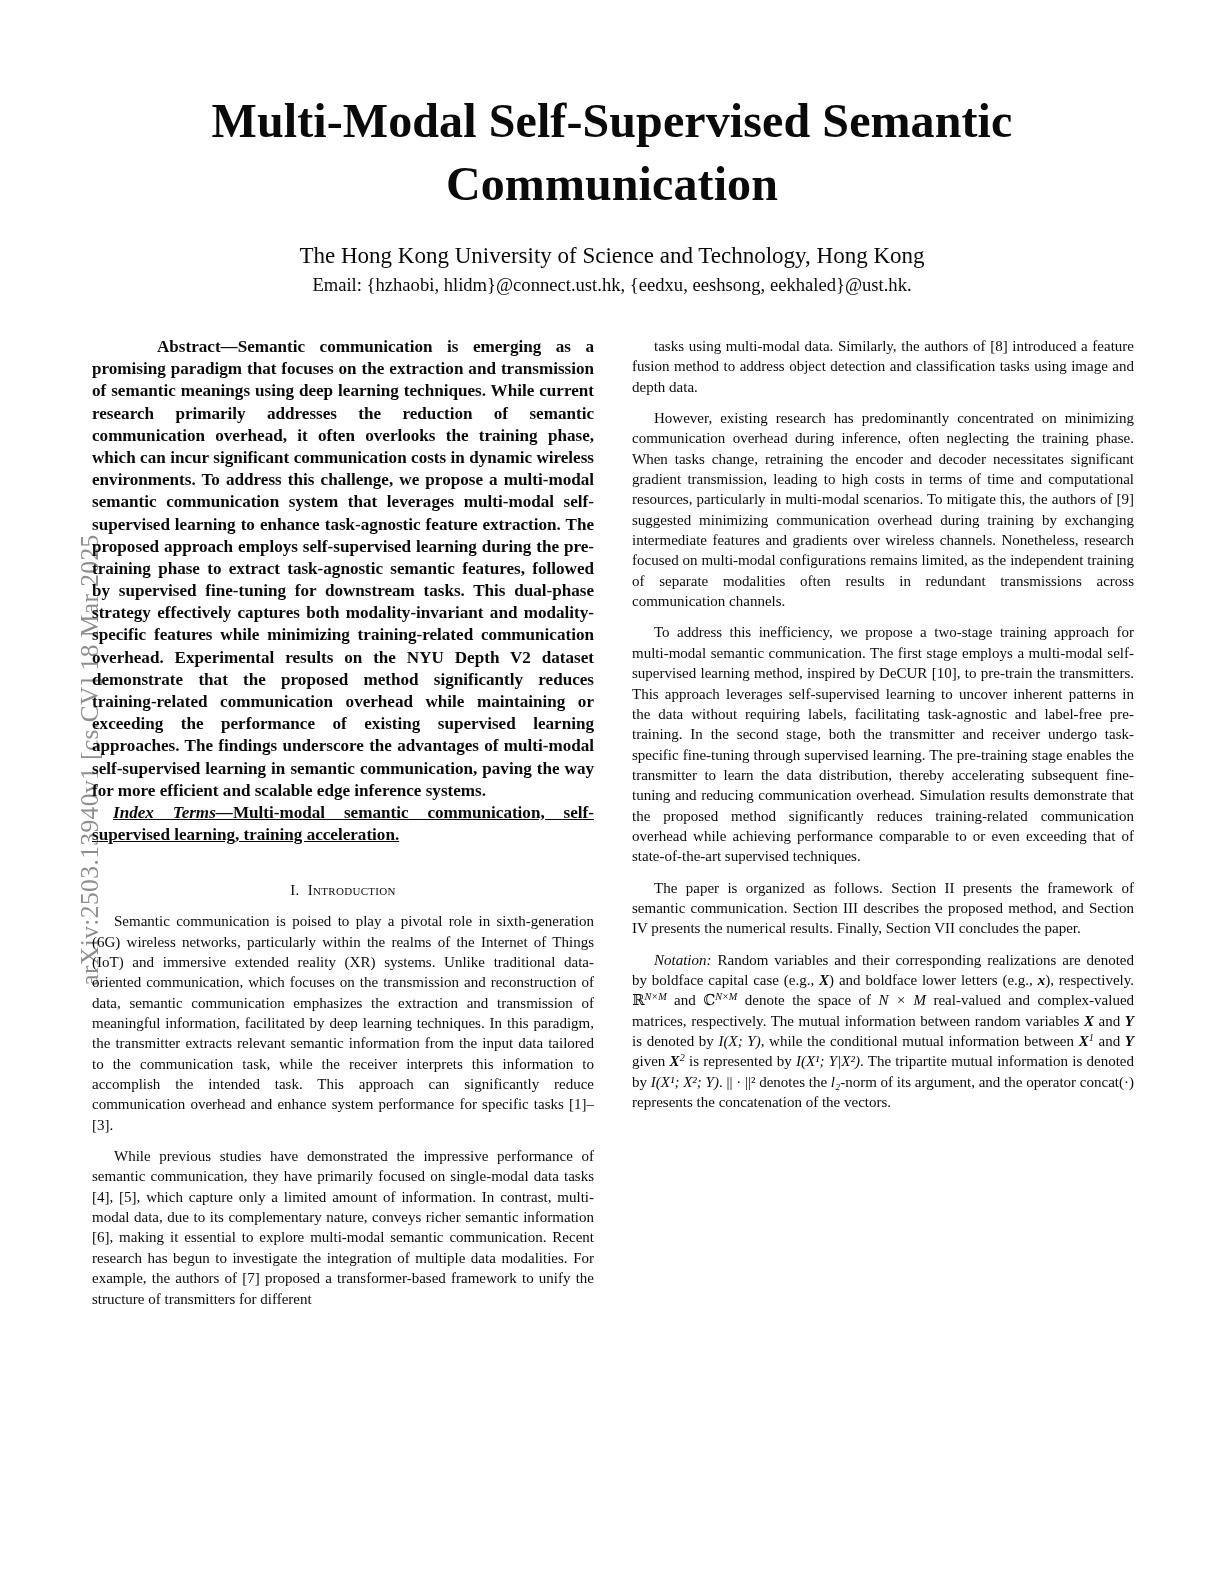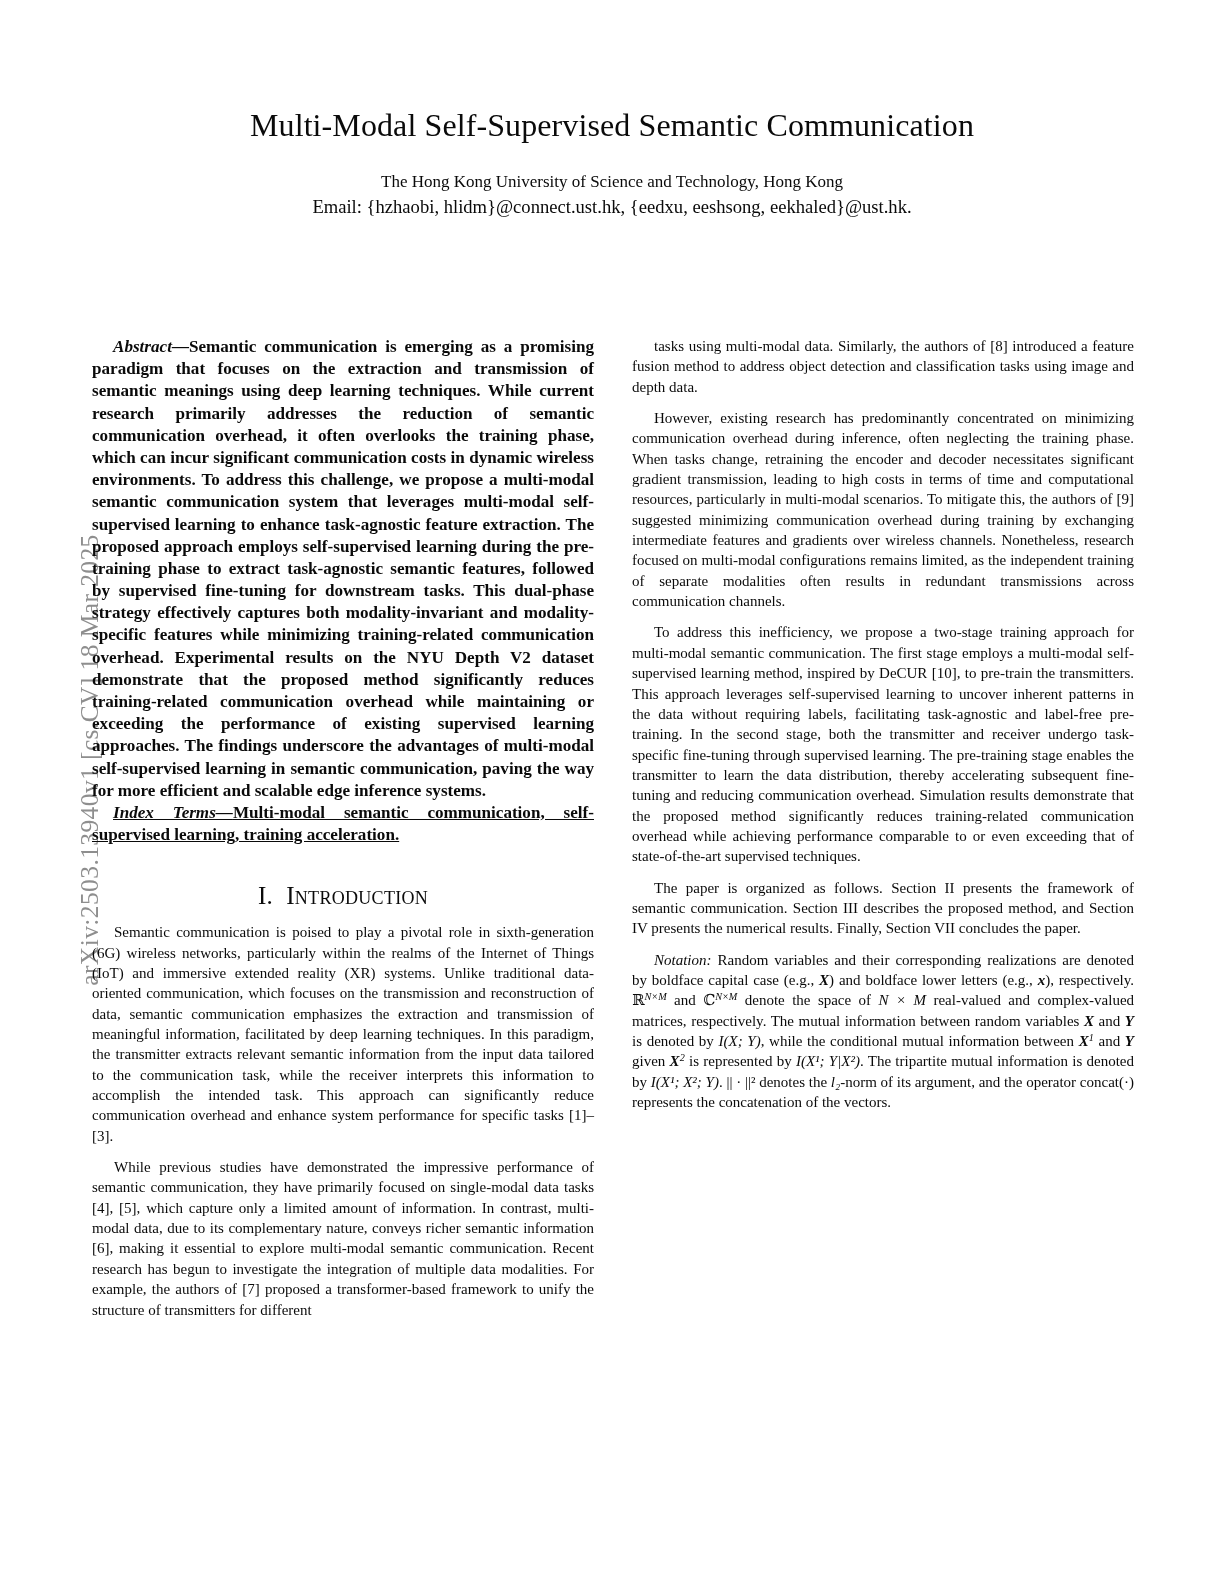--- a/index.html
+++ b/index.html
@@ -42,34 +42,34 @@
 
   
   .title-block {
     position: absolute;
     left: 92px;
     top: 88px;
     width: 1040px;
     text-align: center;
   }
   .paper-title {
-    font-size: 32px;
+    font-size: 48px;
     line-height: 1.32;
-    font-weight: normal;
-    margin: 16px;
+    font-weight: bold;
+    margin: 1px;
     letter-spacing: 0.1px;
   }
   .authors {
     margin-top: 33px;
     font-size: 20.5px;
     line-height: 1.4;
   }
   .affiliation {
     margin-top: 24px;
-    font-size: 17px;
+    font-size: 23px;
     line-height: 1.42;
   }
   .email {
     font-size: 18.6px;
     line-height: 1.42;
   }
 
   
   .columns {
     position: absolute;
@@ -93,39 +93,39 @@
     hyphens: none;
   }
 
   .abstract {
     font-weight: bold;
     font-size: 17.1px;
     line-height: 1.298;
     text-indent: 21px;
   }
   .abstract .lead {
-    font-style: italic;
-    font-weight: bold;
+    font-weight: bold;
+    margin-left: 44px;
   }
   .index-terms {
     font-weight: bold;
     font-size: 17.1px;
     line-height: 1.298;
     text-indent: 21px;
     margin-top: 0;
     text-decoration: underline;
   }
   .index-terms .lead {
     font-style: italic;
     font-weight: bold;
   }
 
   .section-head {
     text-align: center;
-    font-size: 25px;
+    font-size: 15px;
     margin-top: 36px;
     margin-bottom: 12px;
     font-variant: small-caps;
     letter-spacing: 0.3px;
   }
   .section-head .numeral {
     font-variant: normal;
   }
 
   .body-par {

